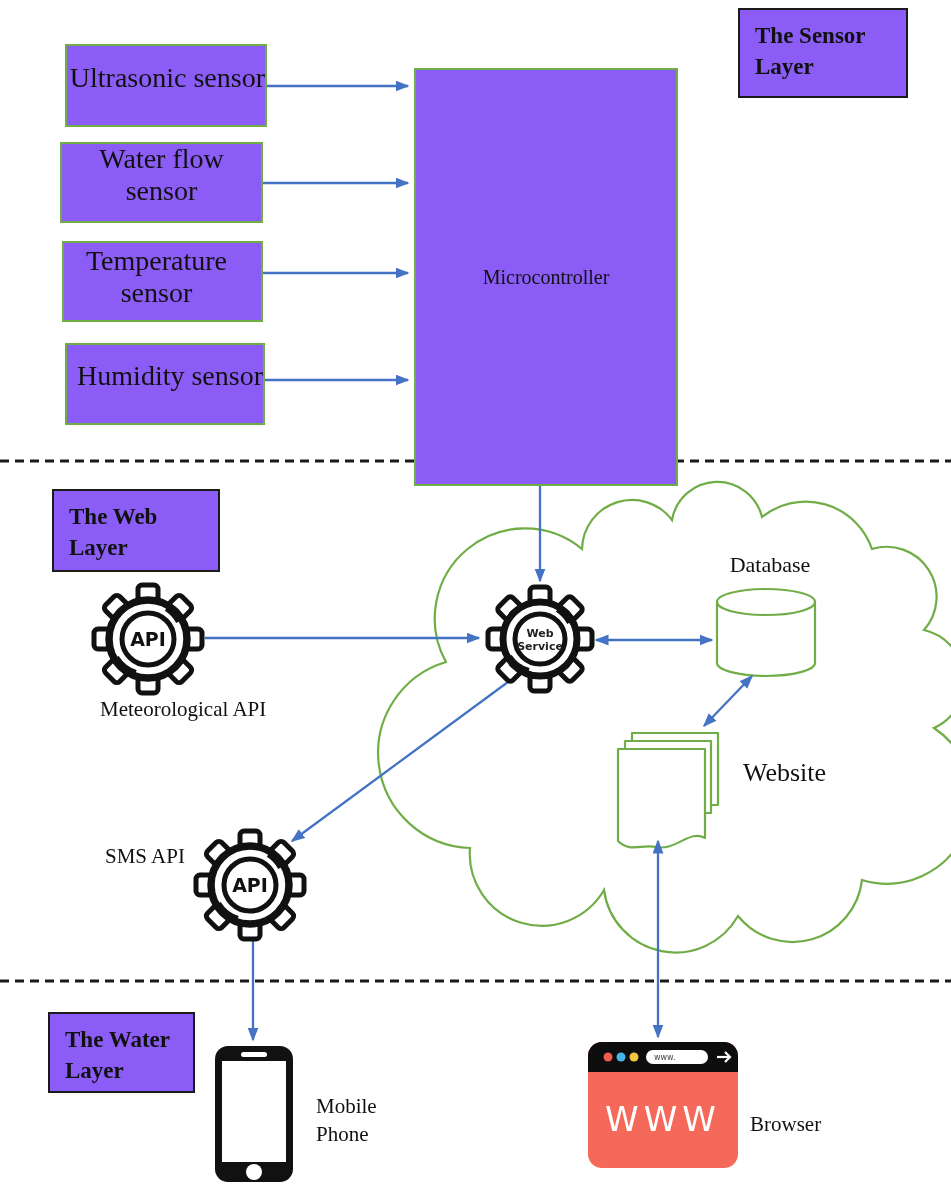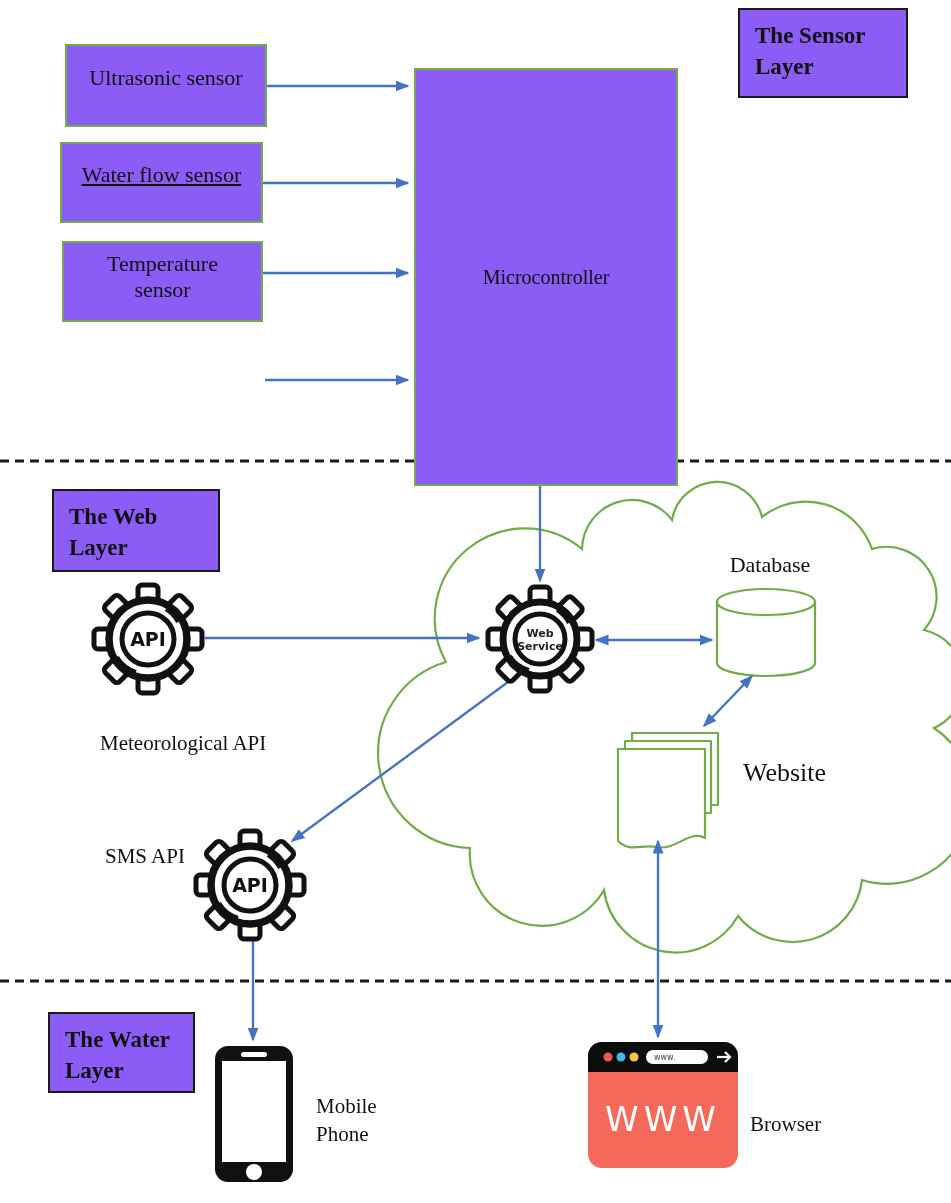--- a/index.html
+++ b/index.html
@@ -5,21 +5,21 @@
   :root{
     --green:#70AD47; --blue:#4472C4; --ink:#1a1a1a; --salmon:#F5695A;
     --dot-red:#EC5B4D; --dot-blue:#47B5E6; --dot-yellow:#F4C543;
   }
   html,body{margin:0;padding:0;background:#fff;}
   .canvas{position:relative;width:951px;height:1203px;background:#fff;overflow:hidden;
           font-family:"Liberation Serif", serif;color:#111;}
   .overlay{position:absolute;left:0;top:0;}
   .box{position:absolute;box-sizing:border-box;background:#8b5cf6;display:flex;
        align-items:center;justify-content:center;text-align:center;}
-  .sensor-box{border:2px solid var(--green);font-size:22px;padding-bottom:16px;}
+  .sensor-box{border:2px solid var(--green);font-size:28px;padding-bottom:16px;justify-content:flex-end;}
   .mcu-box{border:2px solid var(--green);font-size:20px;}
   .layer-box{border:2.5px solid var(--ink);font-weight:bold;font-size:23px;
              justify-content:flex-start;text-align:left;align-items:flex-start;
              padding:10px 0 0 15px;line-height:1.35;}
   .lbl{position:absolute;font-size:21px;line-height:1.35;}
   .svgtext{font-family:"DejaVu Sans", sans-serif;}
 </style>
 </head>
 <body>
 
@@ -149,31 +149,34 @@
   <div class="box layer-box" style="left:52px;top:489px;width:168px;height:83px;">
     <span>The Web Layer</span>
   </div>
   <div class="box layer-box" style="left:48px;top:1012px;width:147px;height:81px;">
     <span>The Water Layer</span>
   </div>
 
   <div class="box sensor-box" style="left:65px;top:44px;width:202px;height:83px;">
     <span>Ultrasonic sensor</span>
   </div>
-  <div class="box sensor-box" style="left:60px;top:142px;width:203px;height:81px;text-decoration:underline;">
+  <div class="box sensor-box" style="left:60px;top:142px;width:203px;height:81px;">
     <span>Water flow sensor</span>
   </div>
   <div class="box sensor-box" style="left:62px;top:241px;width:201px;height:81px;padding:0 34px 10px;">
     <span>Temperature sensor</span>
+  </div>
+  <div class="box sensor-box" style="left:65px;top:343px;width:200px;height:82px;">
+    <span>Humidity sensor</span>
   </div>
 
   <div class="box mcu-box" style="left:414px;top:22px;width:264px;height:418px;margin-top:46px;">
     <span>Microcontroller</span>
   </div>
 
-  <div class="lbl" style="left:100px;top:695px;width:170px;margin-top:34px;">Meteorological API</div>
+  <div class="lbl" style="left:100px;top:695px;width:170px;">Meteorological API</div>
   <div class="lbl" style="left:105px;top:842px;width:100px;">SMS API</div>
   <div class="lbl" style="left:715px;top:550px;width:110px;font-size:22px;text-align:center;">Database</div>
   <div class="lbl" style="left:743px;top:755px;width:90px;font-size:26px;">Website</div>
   <div class="lbl" style="left:316px;top:1092px;width:80px;">Mobile Phone</div>
   <div class="lbl" style="left:750px;top:1110px;width:100px;">Browser</div>
 
 </div>
 
 </body></html>

